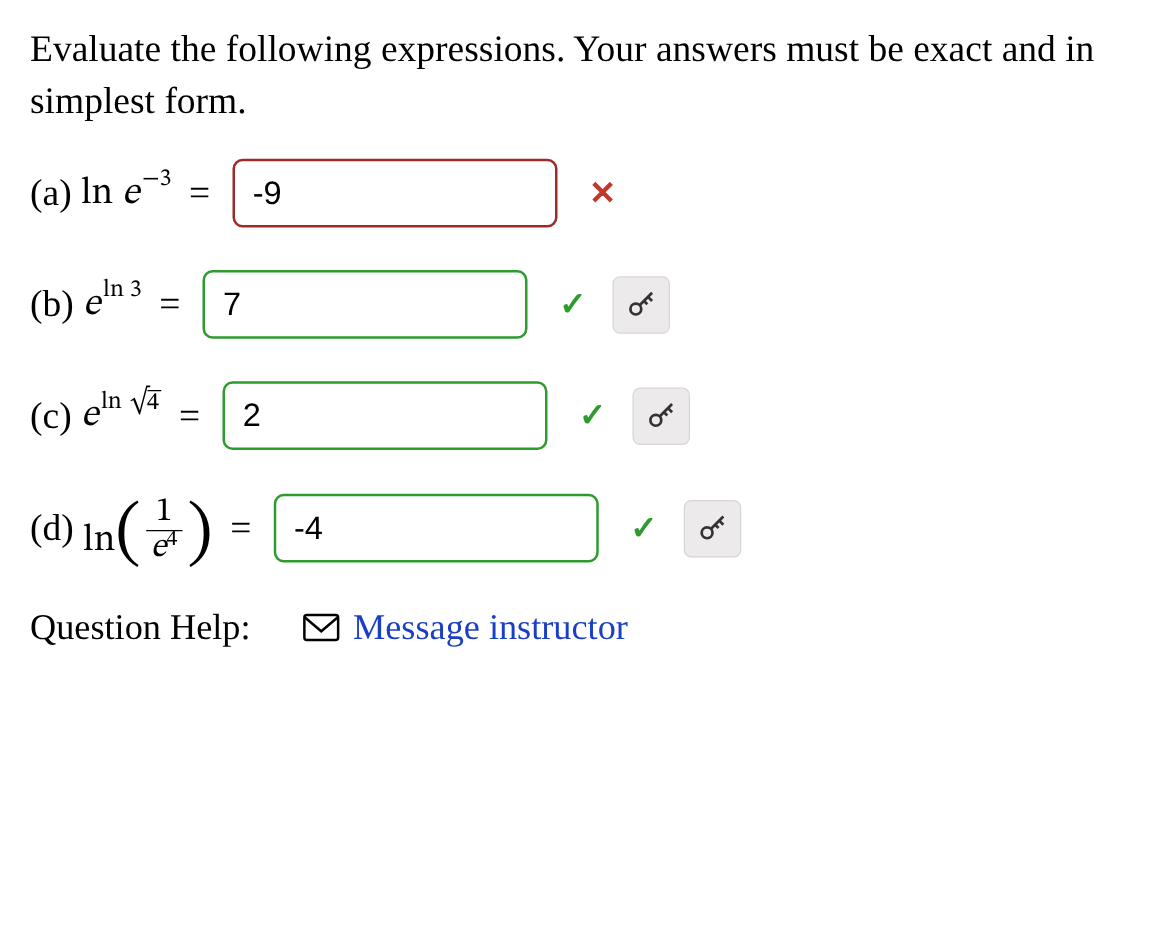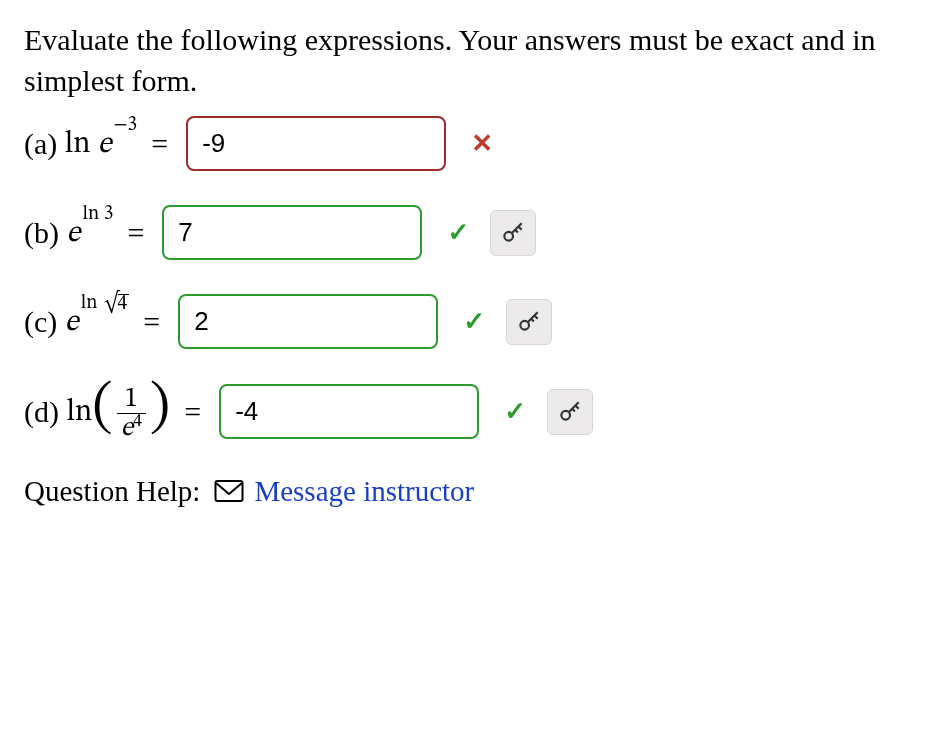--- a/index.html
+++ b/index.html
@@ -8,37 +8,37 @@
     font-size: 28px;
     color: #000;
     padding: 20px 24px;
     margin: 0;
     background: #fff;
     width: 934px;
   }
   .instructions {
     font-size: 30px;
     line-height: 1.35;
-    margin-bottom: 15px;
+    margin-bottom: 26px;
   }
   .problem-row {
     display: flex;
     align-items: center;
     margin-bottom: 34px;
     gap: 8px;
   }
   .label {
     display: inline-flex;
     align-items: center;
     font-size: 30px;
   }
   .math {
     font-family: 'Cambria Math', 'STIX Two Math', Georgia, serif;
     display: inline-flex;
-    align-items: center;
+    align-items: flex-end;
   }
   .italic { font-style: italic; }
   .equals {
     margin: 0 10px 0 6px;
     font-size: 30px;
   }
   .answer-input {
     font-family: Arial, Helvetica, sans-serif;
     font-size: 26px;
     padding: 10px 14px;
@@ -125,20 +125,21 @@
     display: flex;
     gap: 14px;
   }
   .help-link {
     color: #1a3fc4;
     text-decoration: none;
     display: inline-flex;
     align-items: center;
     gap: 10px;
     cursor: pointer;
+    margin-left: 28px;
   }
   .envelope-icon svg { display: block; }
 </style>
 </head>
 <body>
 
 <div class="instructions">Evaluate the following expressions. Your answers must be exact and in simplest form.</div>
 
 <div class="problem-row">
   <span class="label">

